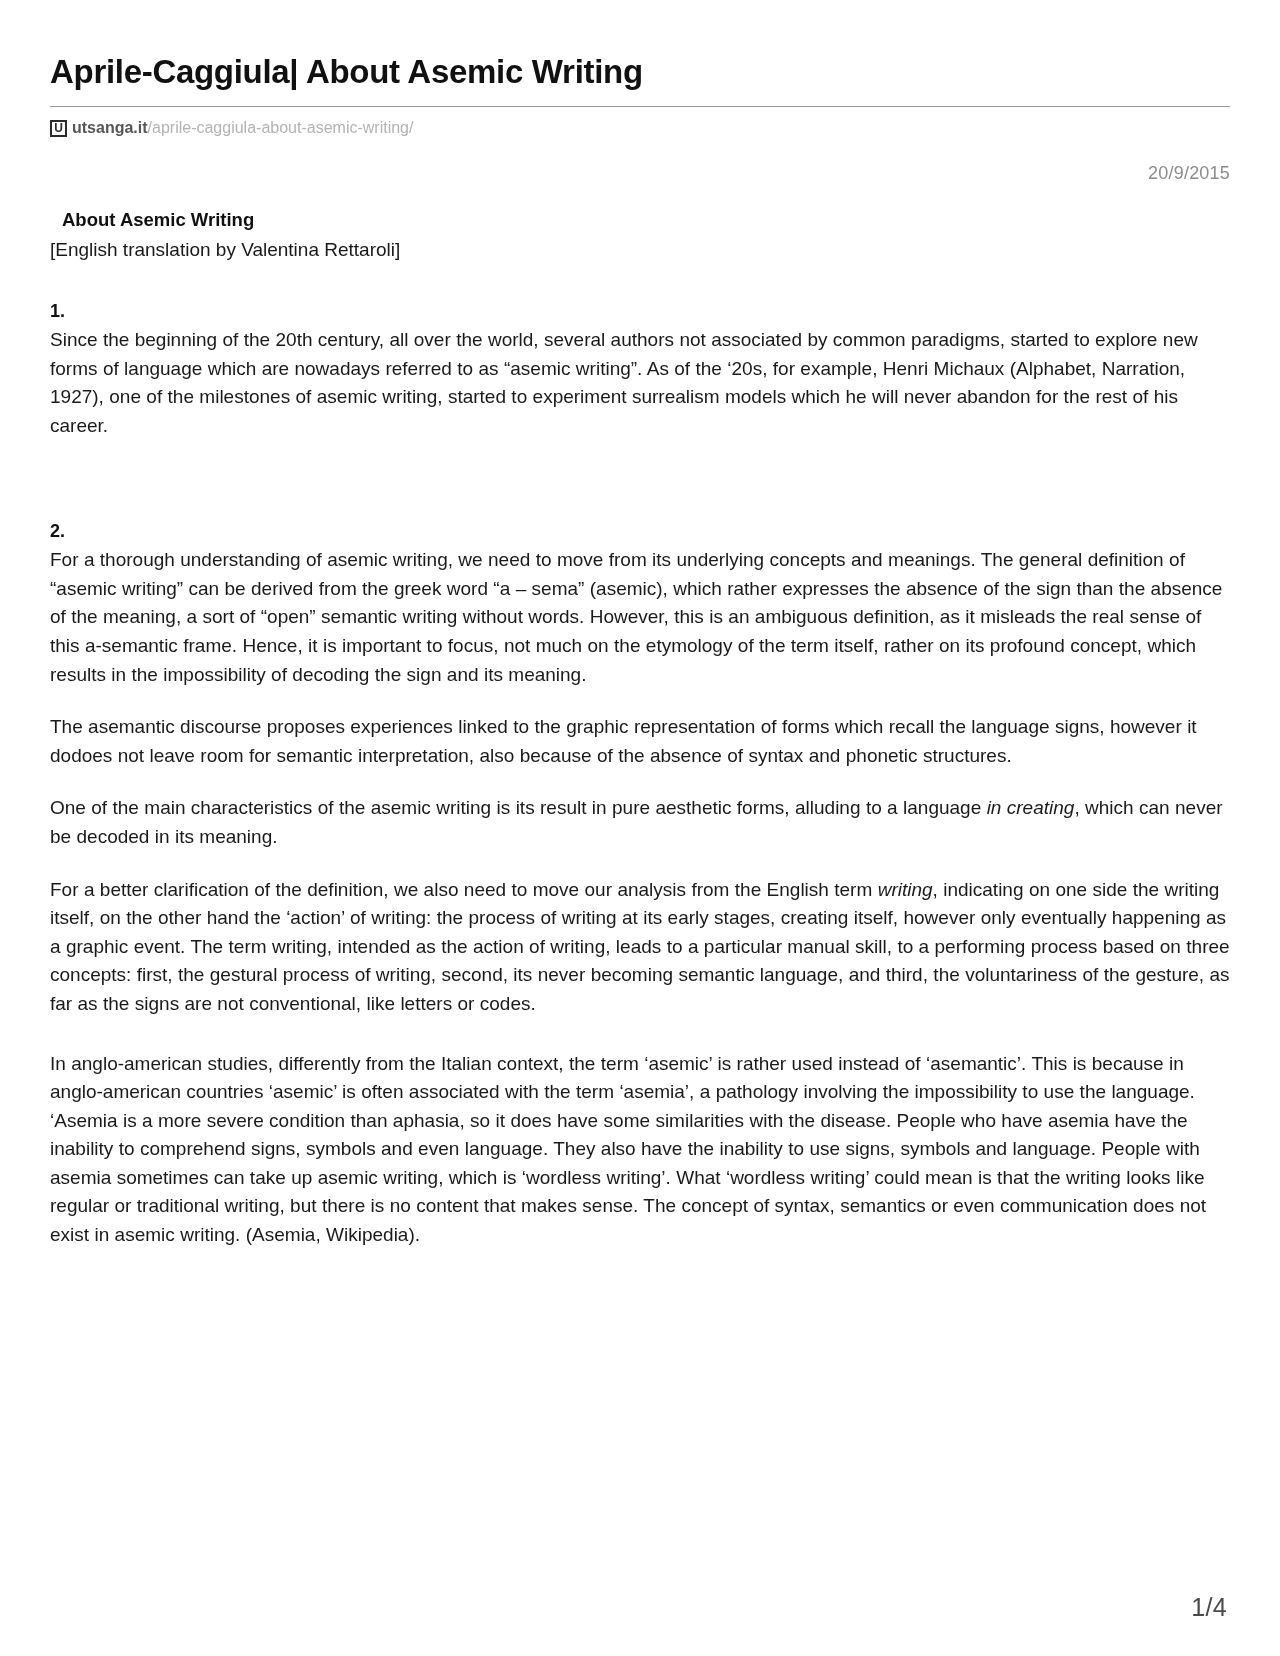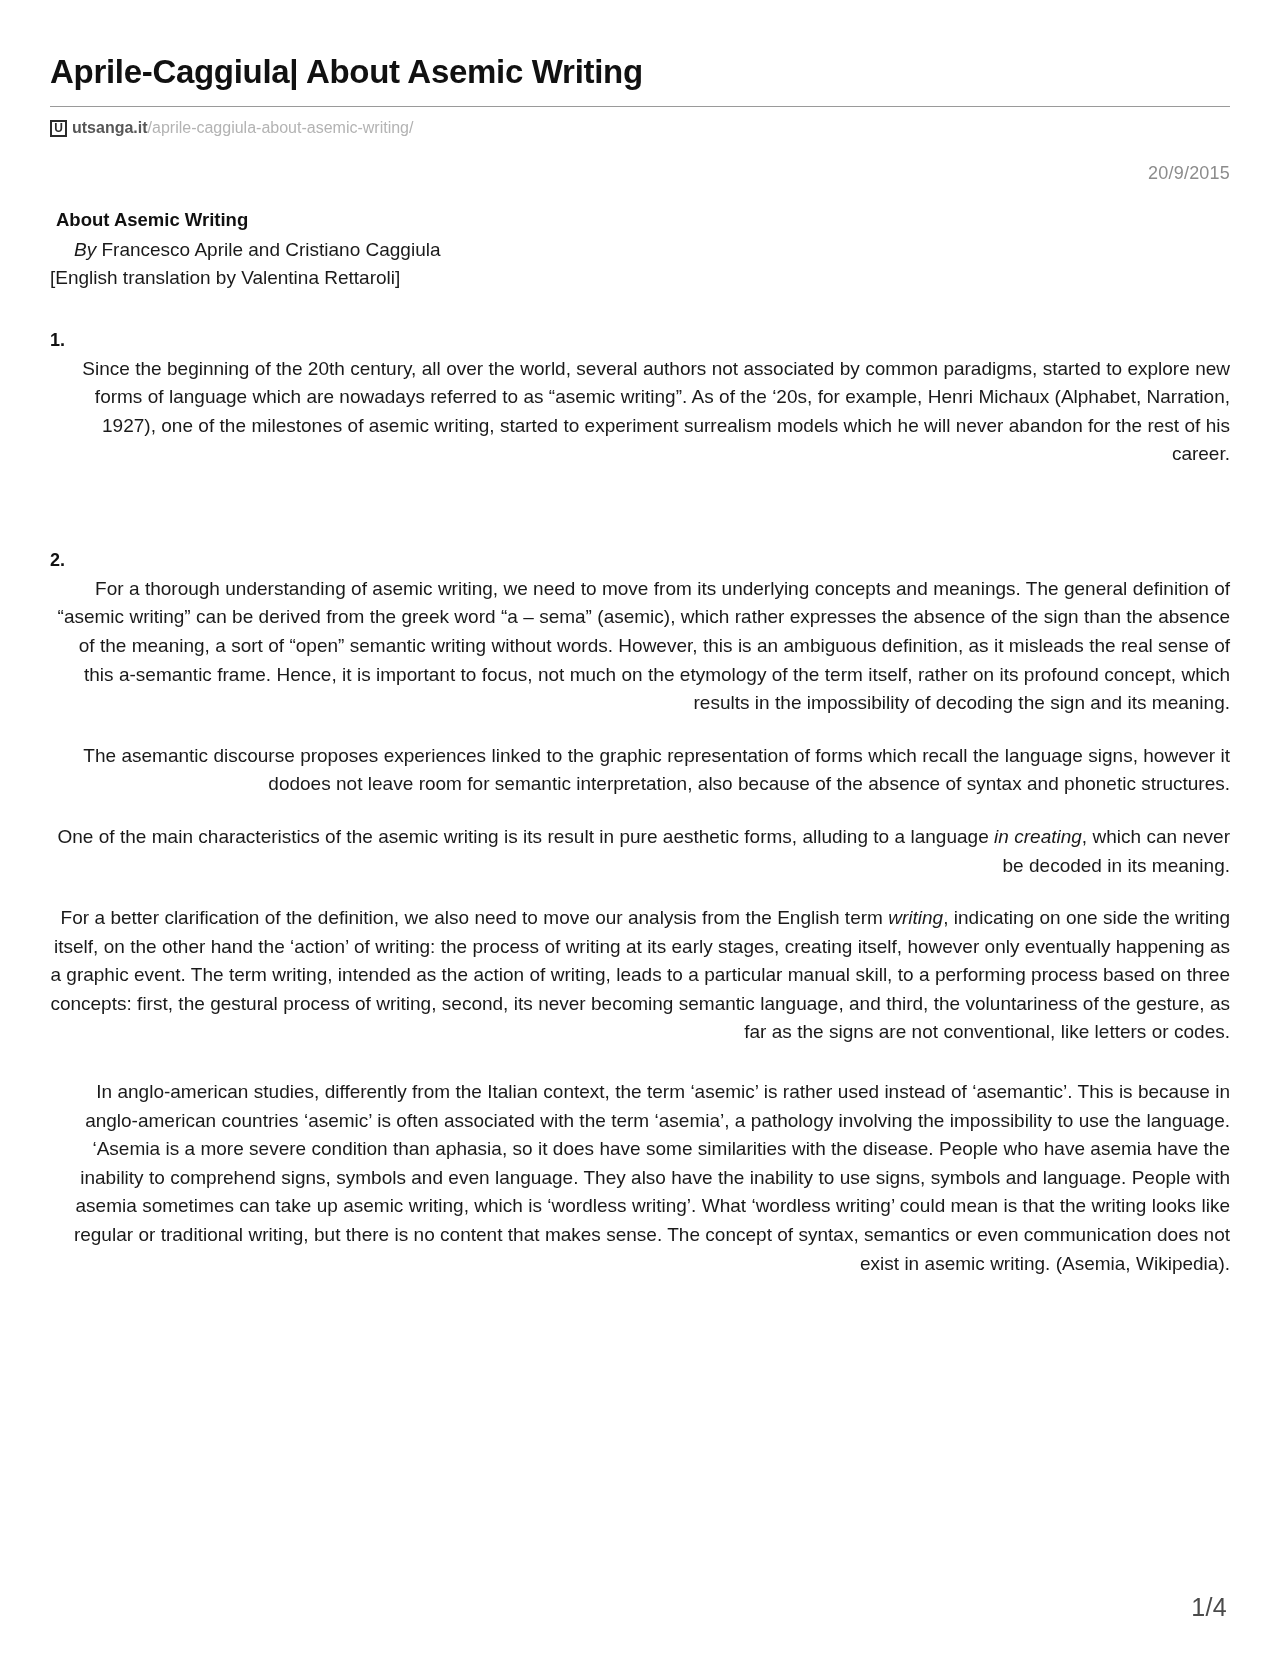--- a/index.html
+++ b/index.html
@@ -83,21 +83,21 @@
   }
 
   
   .article {
     margin-top: 22px;
   }
   .article-heading {
     font-size: 18.5px;
     font-weight: bold;
     color: #111111;
-    margin: 0 0 2px 6px;
+    margin: 0 0 2px 12px;
     line-height: 1.5;
   }
   .byline {
     font-size: 19px;
     margin: 0 0 1px 24px;
     line-height: 1.45;
     color: #1a1a1a;
   }
   .byline i { font-style: italic; }
   .translator {
@@ -115,21 +115,21 @@
     line-height: 1.6;
   }
   .sec1-wrap { margin-top: 34px; }
   .sec2-wrap { margin-top: 77px; }
 
   p.body-text {
     font-size: 19px;
     line-height: 28.6px;
     color: #1a1a1a;
     margin: 0 0 24px 0;
-    text-align: right;
+    text-align: left;
     word-spacing: 0.1px;
   }
   p.body-text.tight { margin-bottom: 0; margin-top: 31px; }
   p.body-text i { font-style: italic; }
 
   .page-number {
     position: absolute;
     right: 43px;
     bottom: 34px;
     font-size: 25px;
@@ -152,24 +152,20 @@
     <span class="url-domain">utsanga.it</span>
     <span class="url-path">/aprile-caggiula-about-asemic-writing/</span>
   </div>
 
   <div class="date-line">20/9/2015</div>
 
   <div class="article">
 
     <div class="article-heading">About Asemic Writing</div>
 
-    <div class="byline">
-      <i>By</i>
-      <span>Francesco Aprile and Cristiano Caggiula</span>
-    </div>
 
     <div class="translator">[English translation by Valentina Rettaroli]</div>
 
     <div class="sec1-wrap">
       <p class="section-num">1.</p>
       <p class="body-text">Since the beginning of the 20th century, all over the world, several authors not associated by common paradigms, started to explore new forms of language which are nowadays referred to as “asemic writing”.  As of the ‘20s, for example, Henri Michaux (Alphabet, Narration, 1927),  one of the milestones of asemic writing, started to experiment surrealism models which he will never abandon for the rest of his career.</p>
     </div>
 
     <div class="sec2-wrap">
       <p class="section-num">2.</p>

